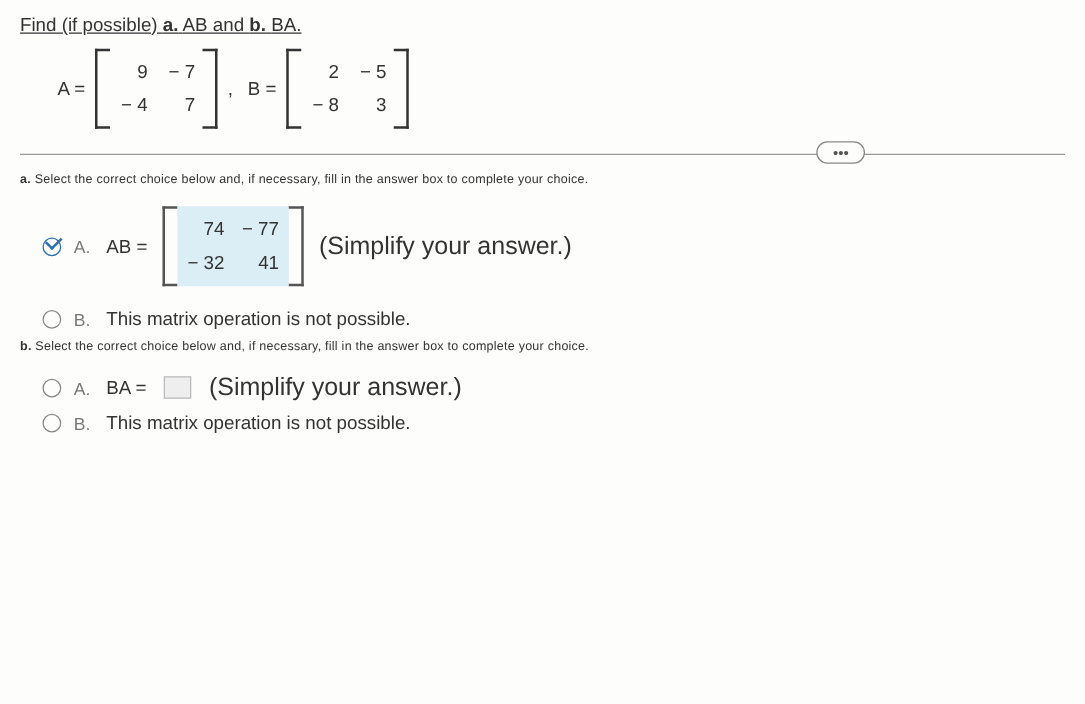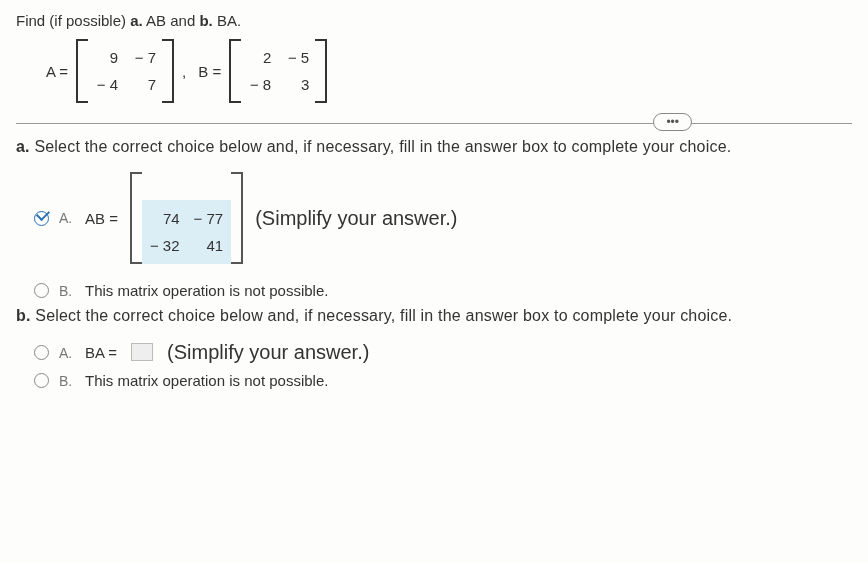--- a/index.html
+++ b/index.html
@@ -5,21 +5,21 @@
   body {
     margin: 0;
     padding: 12px 16px;
     font-family: Arial, Helvetica, sans-serif;
     font-size: 15px;
     color: #333;
     background: #fdfdfc;
     width: 868px;
     box-sizing: border-box;
   }
-  .question-stem { margin-bottom: 10px; }
+  .question-stem { margin-bottom: 10px; text-decoration: underline; }
   .bold { font-weight: bold; }
   .matrices-row {
     display: flex;
     align-items: center;
     gap: 6px;
     margin: 10px 0 20px 30px;
   }
   .matrix {
     display: inline-flex;
     align-items: stretch;
@@ -57,21 +57,21 @@
     top: -10px;
     background: #fdfdfc;
     border: 1px solid #888;
     border-radius: 10px;
     padding: 0 12px;
     font-size: 12px;
     color: #555;
     cursor: pointer;
     line-height: 16px;
   }
-  .part-prompt { margin: 12px 0 16px 0; font-size: 16px; color:#333; letter-spacing:0.2px;}
+  .part-prompt { margin: 12px 0 16px 0; font-size: 10px; color:#333; letter-spacing:0.2px;}
   .choice-row {
     display: flex;
     align-items: center;
     gap: 10px;
     margin: 10px 0 18px 18px;
   }
   .choice-label { color: #777; font-size: 14px; min-width:16px;}
   .radio {
     width: 13px; height: 13px;
     border: 1.5px solid #888;
@@ -86,21 +86,20 @@
     position:absolute;
     left:2px; top:-2px;
     width:10px; height:6px;
     border-left:2.5px solid #2a6fb5;
     border-bottom:2.5px solid #2a6fb5;
     transform: rotate(-45deg);
   }
   .answer-matrix .matrix-grid {
     background: #dbeef6;
     padding: 10px 8px;
-    margin-top: 28px;
   }
   .answer-matrix .bracket { border-color:#555; }
   .hint { font-size: 20px; color:#333; }
   .blank-box {
     display:inline-block;
     width: 20px; height: 16px;
     background:#eee;
     border:1px solid #bbb;
     vertical-align: middle;
     margin: 0 4px 2px 4px;

